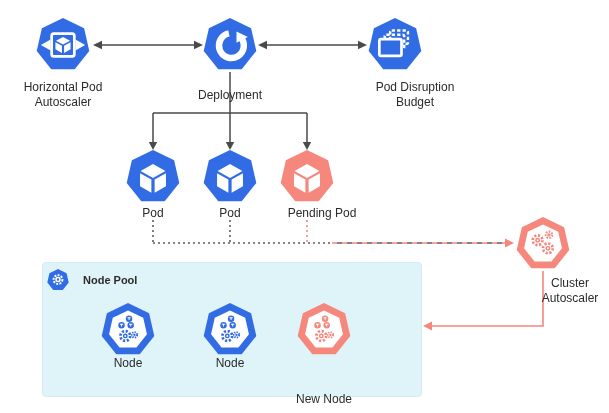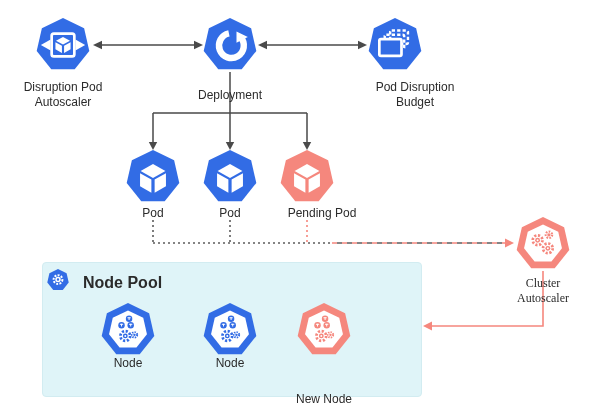--- a/index.html
+++ b/index.html
@@ -15,21 +15,21 @@
     font-family:"Liberation Sans",sans-serif;color:var(--label-text);
   }
   .hept{position:absolute;width:54px;height:54px;z-index:2;
     clip-path:polygon(50% 0%,10.9% 18.8%,1.3% 61.1%,28.3% 95.1%,71.7% 95.1%,98.7% 61.1%,89.1% 18.8%);}
   .hept svg{display:block;width:100%;height:100%;}
   .blue-bg{background:var(--kubernetes-blue);}
   .salmon-bg{background:var(--pending-salmon);}
   .lbl{position:absolute;z-index:3;font-size:12px;line-height:1.25;text-align:center;color:var(--label-text);}
   .pool{position:absolute;left:42px;top:262px;width:378px;height:133px;background:var(--node-pool-bg);
         border:1px solid #d2ecf1;border-radius:4px;z-index:0;}
-  .pool-label{position:absolute;left:83px;top:274px;font-size:16px;font-weight:600;z-index:3;}
+  .pool-label{position:absolute;left:83px;top:274px;font-size:11px;font-weight:600;z-index:3;}
   .mini-hept{position:absolute;left:47px;top:269px;width:22px;height:22px;z-index:3;background:var(--kubernetes-blue);
     clip-path:polygon(50% 0%,10.9% 18.8%,1.3% 61.1%,28.3% 95.1%,71.7% 95.1%,98.7% 61.1%,89.1% 18.8%);}
   .mini-hept svg{display:block;width:100%;height:100%;}
   svg.connectors{position:absolute;left:0;top:0;z-index:1;}
   .f-white{fill:#fff;}
   .f-blue{fill:var(--kubernetes-blue);}
   .f-salmon{fill:var(--pending-salmon);}
   .s-white{stroke:#fff;fill:none;}
   .s-salmon{stroke:var(--pending-salmon);fill:none;}
   .s-blue{stroke:var(--kubernetes-blue);fill:none;}
@@ -81,21 +81,21 @@
   <div class="hept blue-bg" style="left:36px;top:18px;">
     <svg viewBox="0 0 100 100">
       <rect x="29" y="29" width="42" height="42" rx="4" class="s-white" stroke-width="5"></rect>
       <polygon points="50,35 63,42 50,49 37,42" class="f-white"></polygon>
       <polygon points="36,45 48,51.5 48,65 36,58" class="f-white"></polygon>
       <polygon points="64,45 52,51.5 52,65 64,58" class="f-white"></polygon>
       <polygon points="27,40 27,60 9,50" class="f-white"></polygon>
       <polygon points="73,40 73,60 91,50" class="f-white"></polygon>
     </svg>
   </div>
-  <div class="lbl" style="left:3px;top:80px;width:120px;">Disruption Pod Autoscaler</div>
+  <div class="lbl" style="left:3px;top:80px;width:120px;">Horizontal Pod Autoscaler</div>
 
   <div class="hept blue-bg" style="left:203px;top:18px;">
     <svg viewBox="0 0 100 100">
       <path d="M 48 28.5 A 23 23 0 1 0 70 36" class="s-white" stroke-width="12"></path>
       <polygon points="62,25 62,46 83,35" class="f-white"></polygon>
     </svg>
   </div>
   <div class="lbl" style="left:170px;top:88px;width:120px;text-align:center;">Deployment</div>
 
   <div class="hept blue-bg" style="left:368px;top:18px;">
@@ -140,21 +140,21 @@
       <circle cx="40" cy="43" r="9" class="s-salmon" stroke-width="5" stroke-dasharray="4 3"></circle>
       <circle cx="40" cy="43" r="4.5" class="f-salmon"></circle>
       <circle cx="40" cy="43" r="1.8" class="f-white"></circle>
       <circle cx="61" cy="33" r="6" class="s-salmon" stroke-width="4" stroke-dasharray="3 2.4"></circle>
       <circle cx="61" cy="33" r="3" class="f-salmon"></circle>
       <circle cx="59" cy="58" r="9" class="s-salmon" stroke-width="5" stroke-dasharray="4 3"></circle>
       <circle cx="59" cy="58" r="4.5" class="f-salmon"></circle>
       <circle cx="59" cy="58" r="1.8" class="f-white"></circle>
     </svg>
   </div>
-  <div class="lbl" style="left:503px;top:276px;width:80px;font-family:Liberation Serif, serif;">Cluster Autoscaler</div>
+  <div class="lbl" style="left:530px;top:276px;width:80px;">Cluster Autoscaler</div>
 
   <div class="mini-hept">
     <svg viewBox="0 0 100 100">
       <circle cx="50" cy="48" r="20" class="s-white" stroke-width="9" stroke-dasharray="9 6"></circle>
       <circle cx="50" cy="48" r="9" class="s-white" stroke-width="7"></circle>
     </svg>
   </div>
   <div class="pool-label">Node Pool</div>
 
   <div class="hept blue-bg" style="left:101px;top:303px;">

